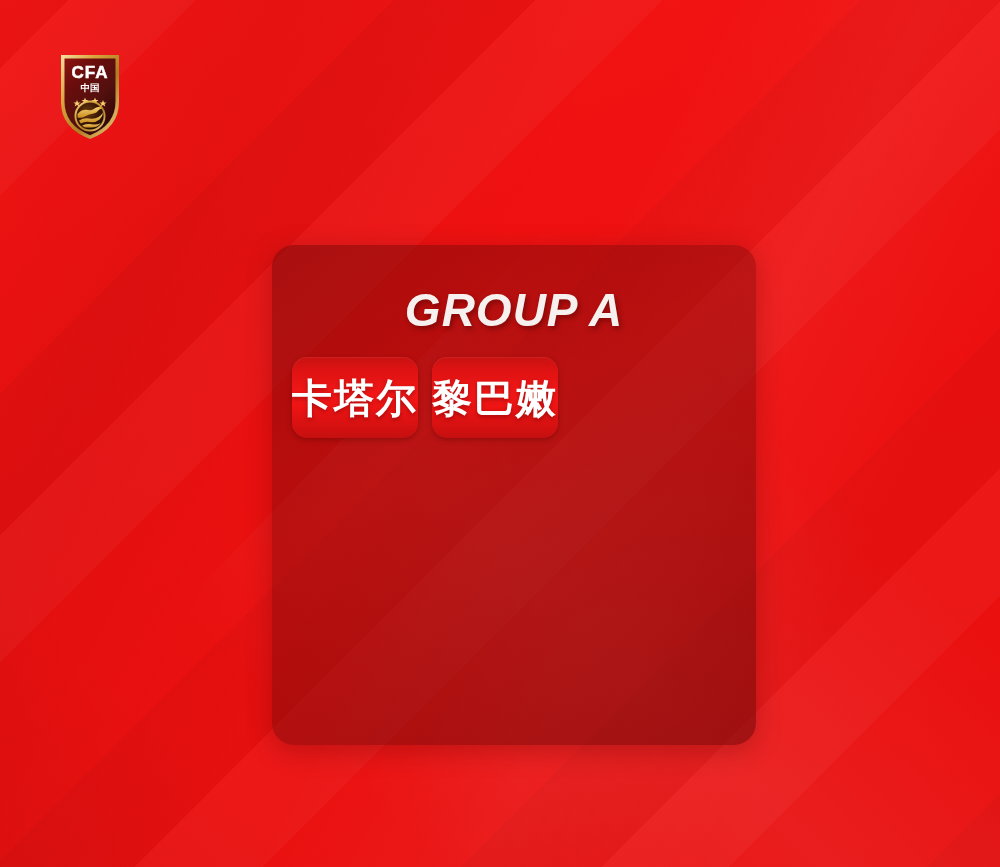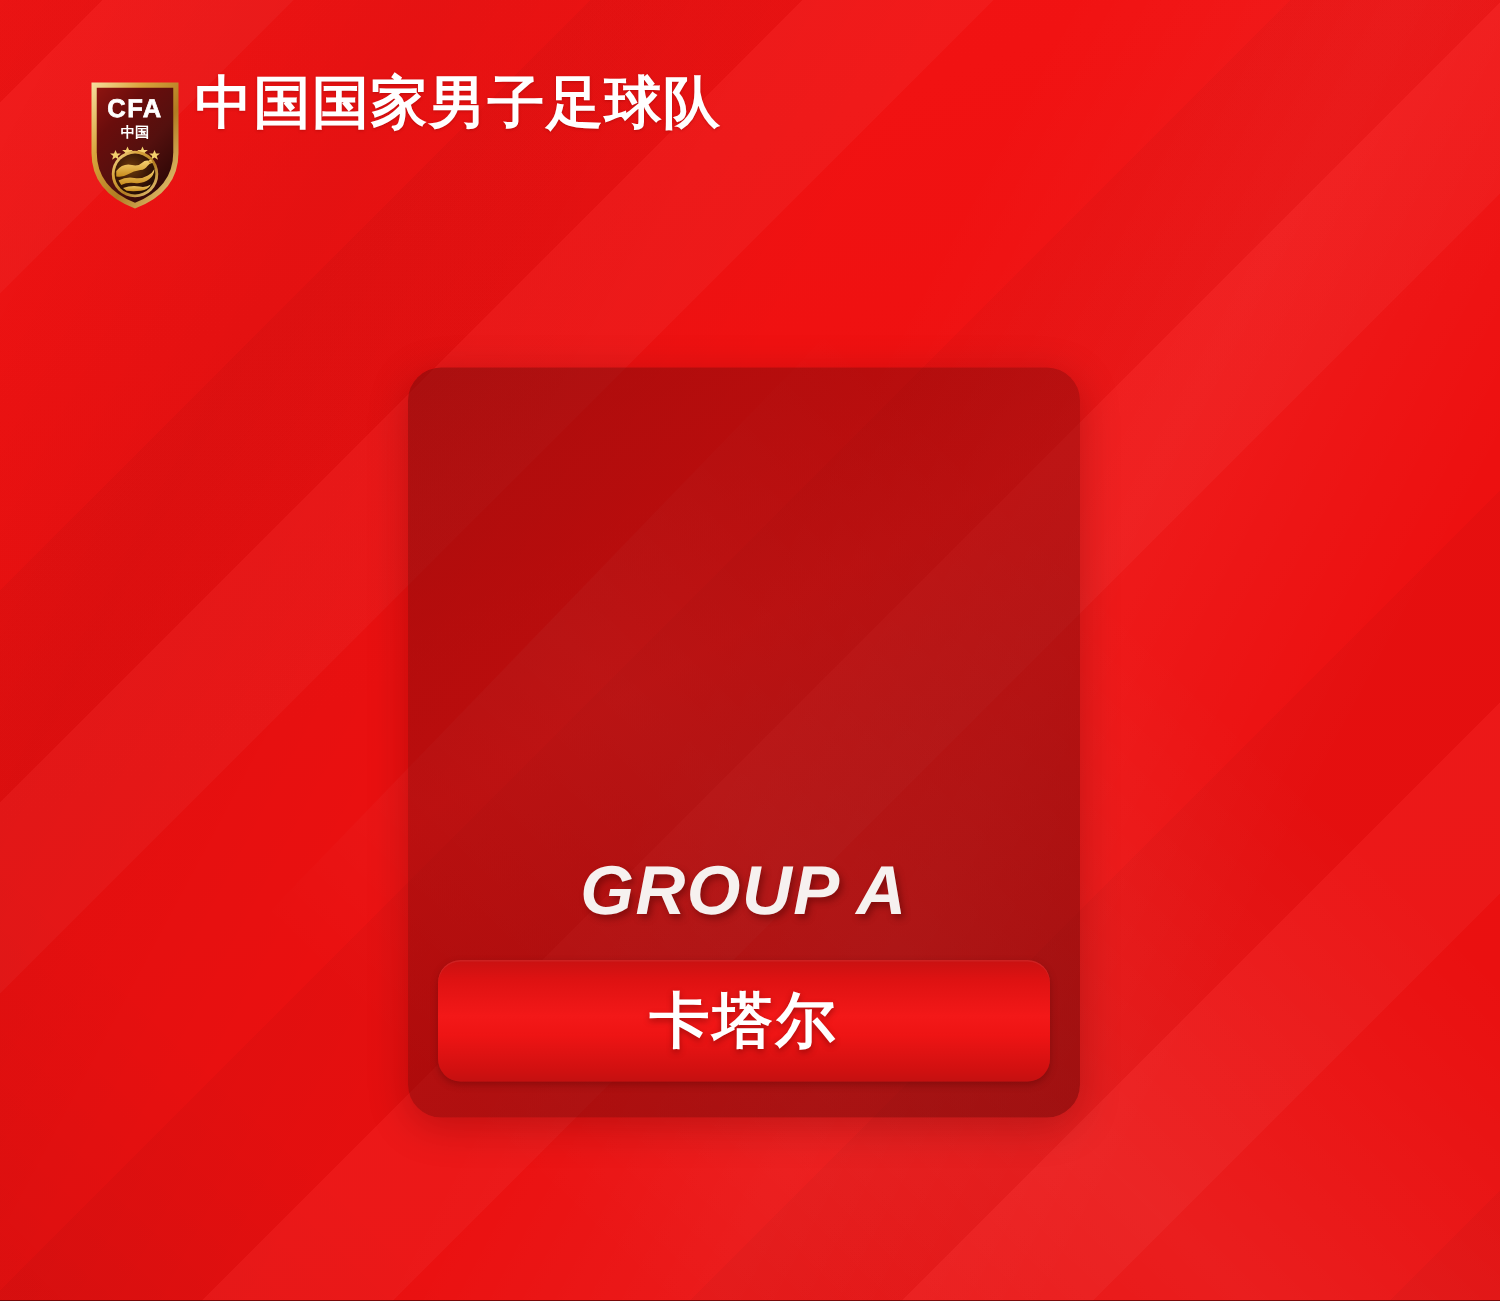--- a/index.html
+++ b/index.html
@@ -101,46 +101,45 @@
     line-height: 1;
     white-space: nowrap;
     text-shadow: 0 1px 2px rgba(120,0,0,0.35);
   }
 
   
   .group-card {
     position: absolute;
     left: 272px;
     top: 245px;
-    width: 448px;
+    width: 484px;
     height: 500px;
     border-radius: 22px;
     background: linear-gradient(150deg, rgba(120,8,8,0.55) 0%, rgba(135,10,10,0.48) 40%, rgba(110,6,6,0.58) 100%);
     box-shadow: 0 6px 26px rgba(90,0,0,0.30);
     box-sizing: border-box;
     padding: 14px 20px 24px 20px;
     display: flex;
     flex-direction: column;
-    justify-content: flex-end;
   }
   .group-title {
     color: #f6f1ef;
     font-size: 46px;
     font-weight: bold;
     font-style: italic;
     text-align: center;
     letter-spacing: 1px;
     line-height: 1;
     margin: 28px 0 24px 0;
     text-shadow: 2px 3px 5px rgba(70,0,0,0.45);
   }
 
   .team-list {
     display: flex;
-    flex-direction: column;
+    flex-direction: row;
     gap: 14px;
   }
   .team-pill {
     height: 81px;
     border-radius: 15px;
     background:
       linear-gradient(180deg,
         #c91111 0%,
         #de1212 16%,
         #f31818 46%,
@@ -225,32 +224,34 @@
                    Q38.8 63 35.6 63.4 Q31 64 27.4 66.2 Q23.8 68.4 19.5 67.6 Z"></path>
           <path d="M21 70.4 Q26 67.6 31.6 68.6 Q36.6 69.4 40.6 67 Q43.6 65.2 45 62.6
                    Q44.8 66.6 41.6 69.4 Q37.6 72.8 31.6 72 Q26.6 71.4 22.8 73.4 Z"></path>
           <path d="M24 75.4 Q29.6 73.4 35 74.4 Q39.4 75.2 42.6 73 Q40.8 76.6 36 77.2
                    Q30.6 77.8 26.4 77.2 Z"></path>
           <circle cx="42.2" cy="57.6" r="1.15"></circle>
         </g>
       </svg>
     </div>
 
-    <div class="team-name">中国国家男子足球队</div>
   </div>
 
   <div class="group-card">
 
     <div class="group-title">GROUP A</div>
 
     <div class="team-list">
 
       <div class="team-pill">
         <span class="team-pill-label">卡塔尔</span>
       </div>
 
 
 
+      <div class="team-pill">
+        <span class="team-pill-label">黎巴嫩</span>
+      </div>
 
     </div>
   </div>
 
 </div>
 
 </body></html>

